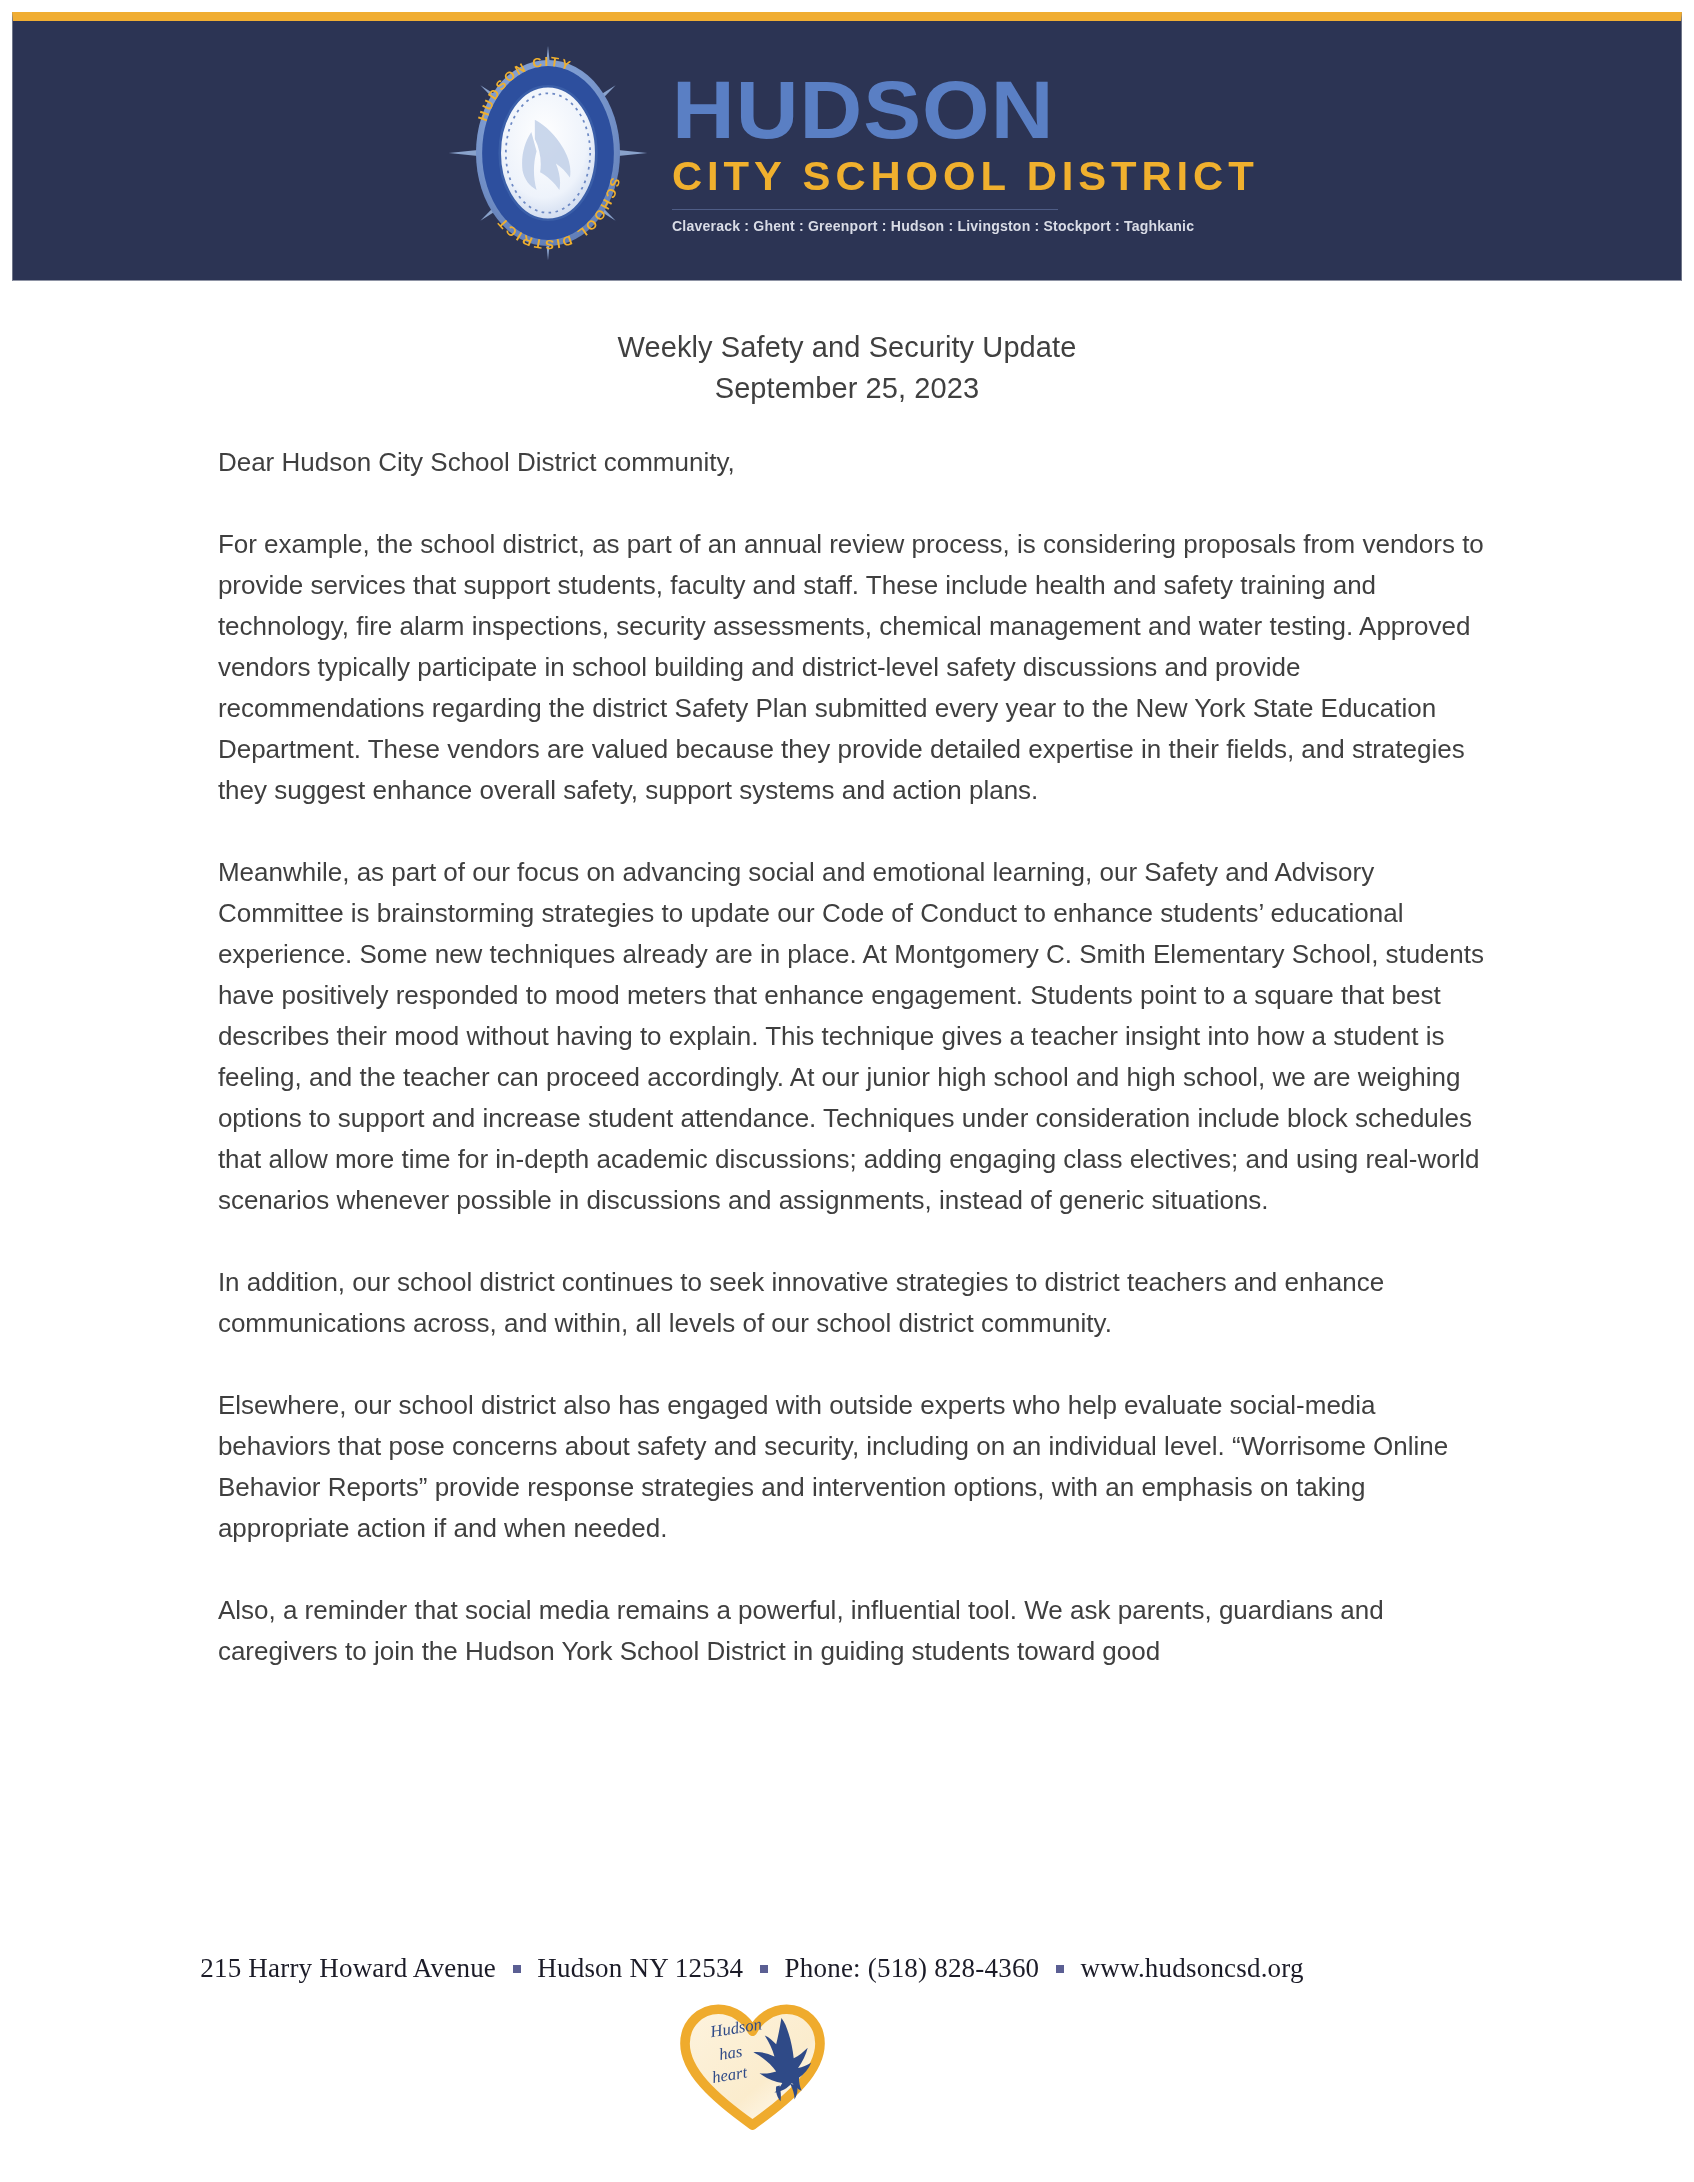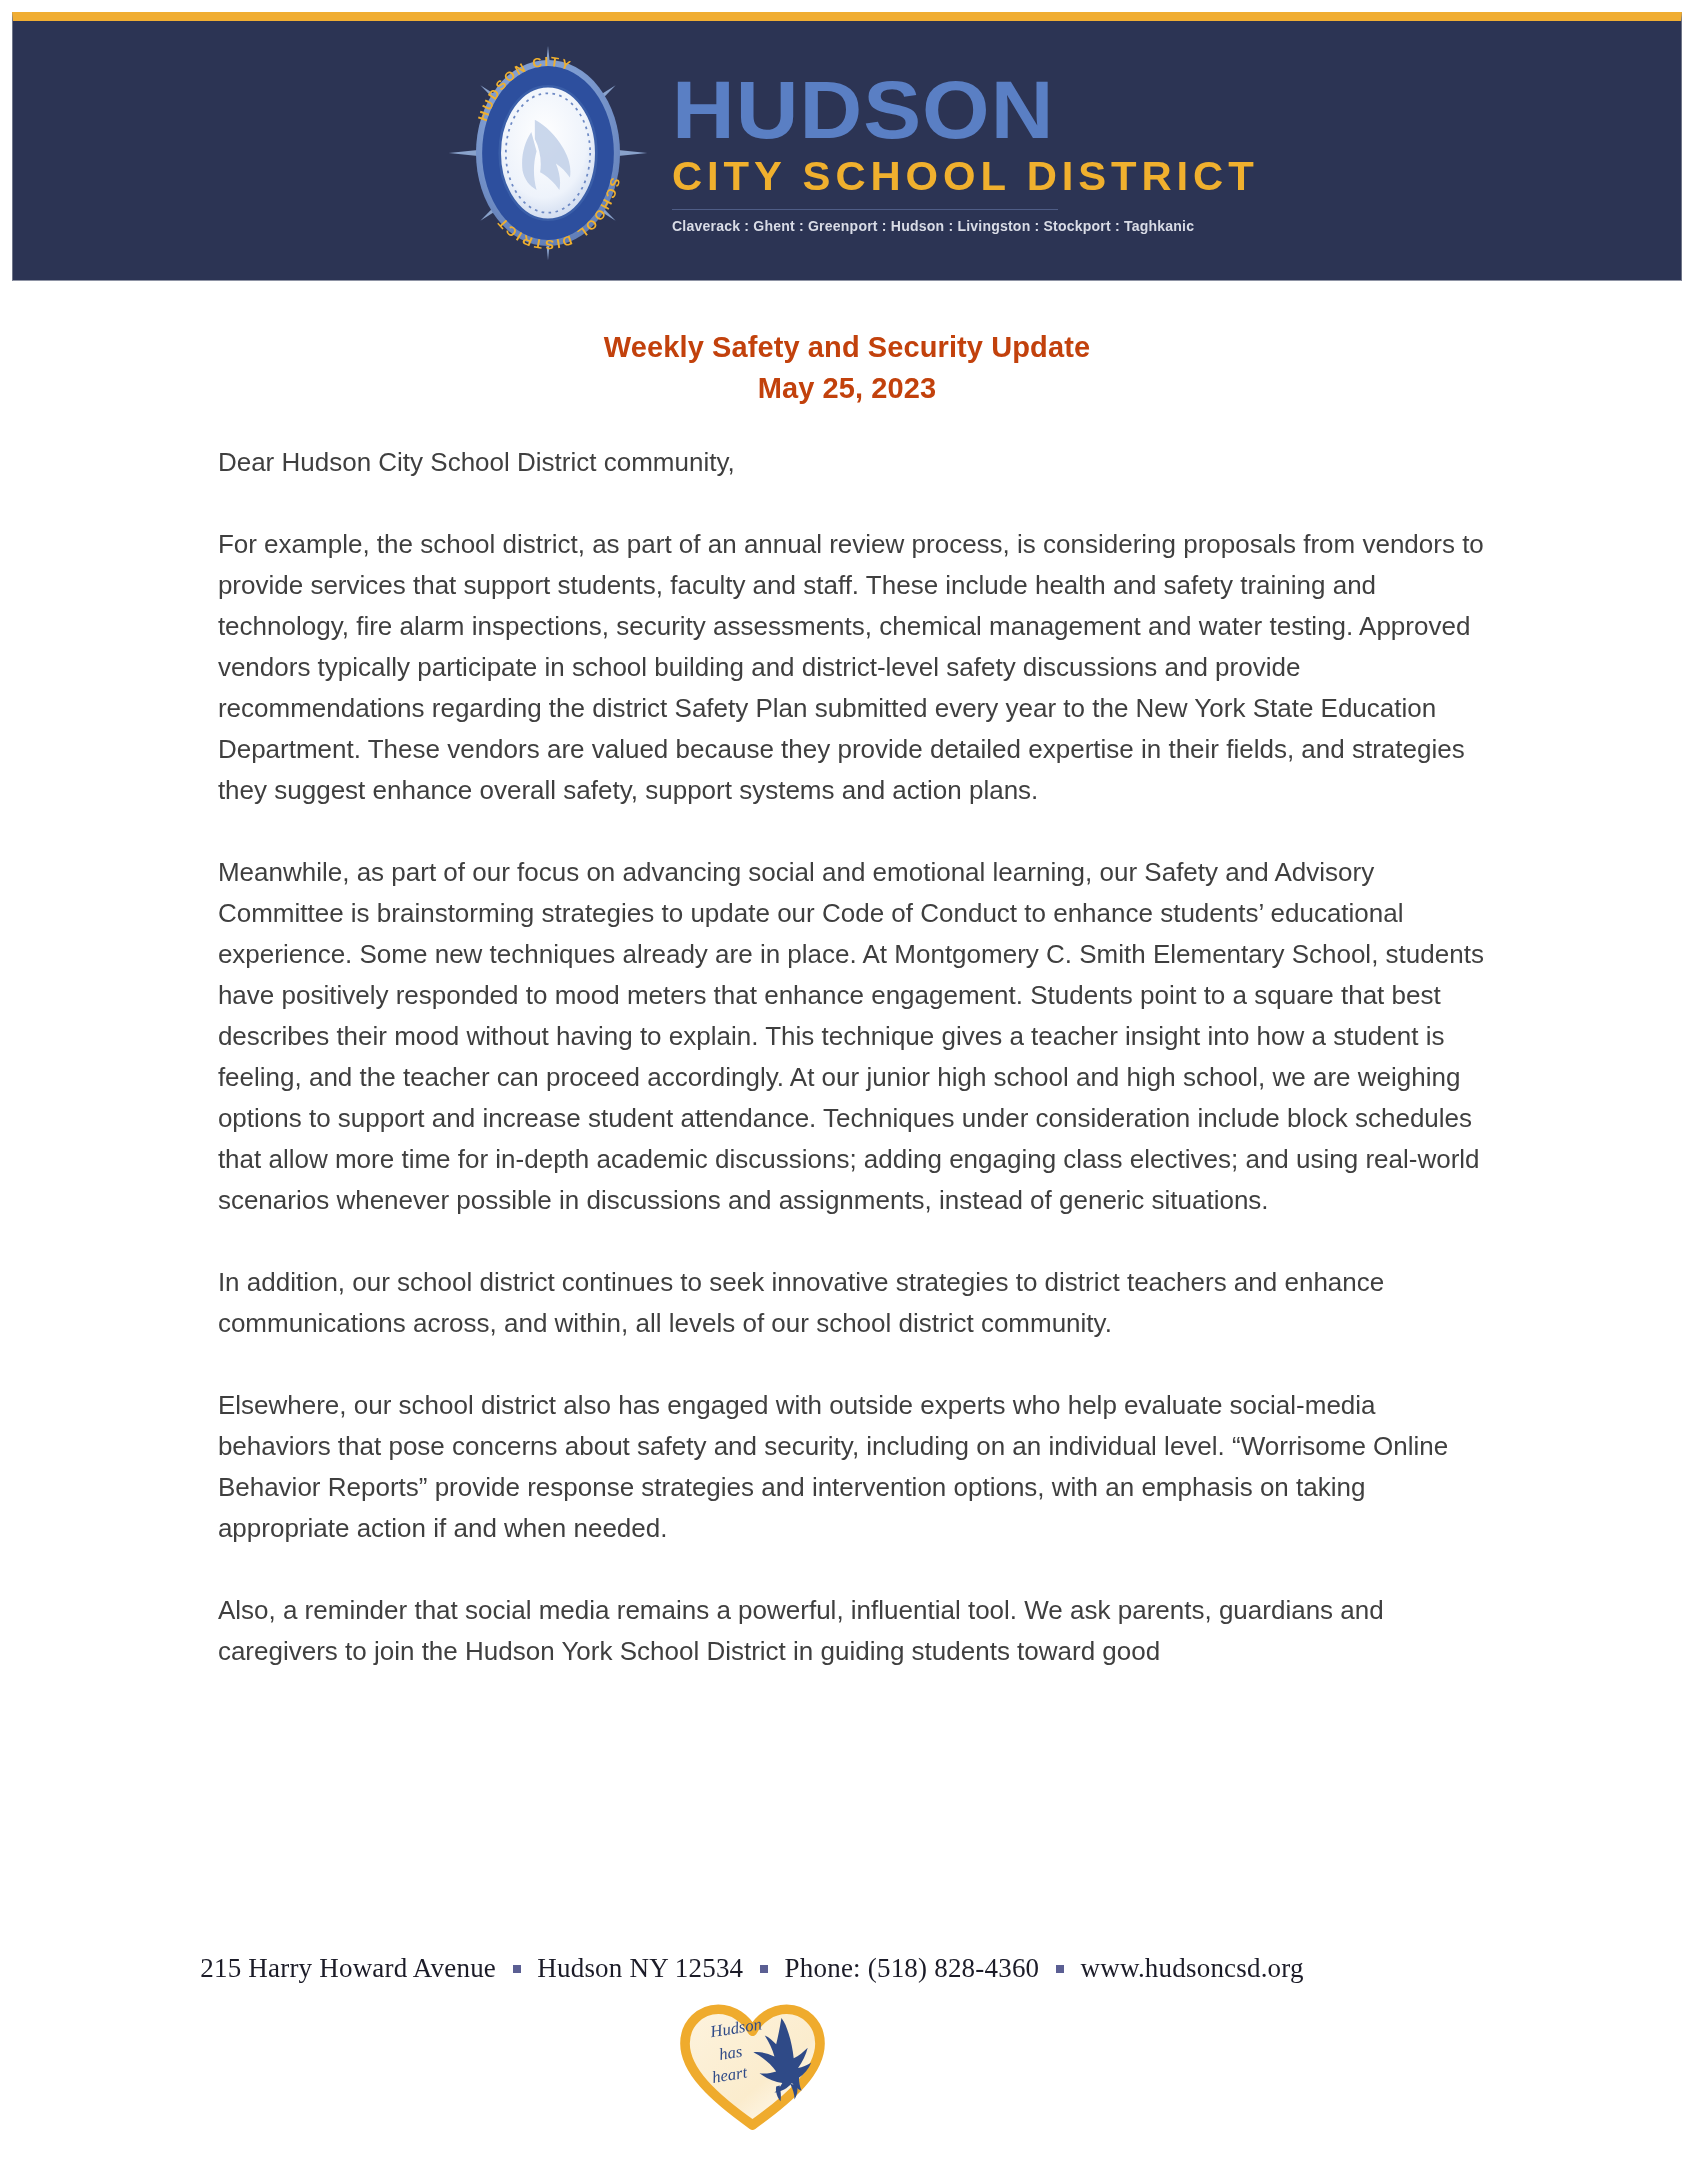--- a/index.html
+++ b/index.html
@@ -98,23 +98,23 @@
     left: 0;
     top: 281px;
     width: 1694px;
   }
   .title-block {
     text-align: center;
     margin-top: 46px;
   }
   .title-line {
     font-family: "Liberation Sans", sans-serif;
-    font-weight: bold;
+    font-weight: normal;
     font-size: 29px;
-    color: #c2410c;
+    color: #404040;
     line-height: 1.42;
     letter-spacing: 0.1px;
   }
 
   .letter {
     margin: 0 auto;
     width: 1283px;
     padding-left: 4.4px;
     box-sizing: border-box;
     margin-top: 33px;
@@ -223,21 +223,21 @@
       <div class="wordmark-tag">Claverack : Ghent : Greenport : Hudson : Livingston : Stockport : Taghkanic</div>
     </div>
 
   </div>
 </div>
 
 <div class="doc">
 
   <div class="title-block">
     <div class="title-line">Weekly Safety and Security Update</div>
-    <div class="title-line">May 25, 2023</div>
+    <div class="title-line">September 25, 2023</div>
   </div>
 
   <div class="letter">
     <p class="para">Dear Hudson City School District community,</p>
     <p class="para">For example, the school district, as part of an annual review process, is considering proposals from vendors to provide services that support students, faculty and staff. These include health and safety training and technology, fire alarm inspections, security assessments, chemical management and water testing. Approved vendors typically participate in school building and district-level safety discussions and provide recommendations regarding the district Safety Plan submitted every year to the New York State Education Department. These vendors are valued because they provide detailed expertise in their fields, and strategies they suggest enhance overall safety, support systems and action plans.</p>
     <p class="para">Meanwhile, as part of our focus on advancing social and emotional learning, our Safety and Advisory Committee is brainstorming strategies to update our Code of Conduct to enhance students’ educational experience. Some new techniques already are in place. At Montgomery C. Smith Elementary School, students have positively responded to mood meters that enhance engagement. Students point to a square that best describes their mood without having to explain. This technique gives a teacher insight into how a student is feeling, and the teacher can proceed accordingly. At our junior high school and high school, we are weighing options to support and increase student attendance. Techniques under consideration include block schedules that allow more time for in-depth academic discussions; adding engaging class electives; and using real-world scenarios whenever possible in discussions and assignments, instead of generic situations.</p>
     <p class="para">In addition, our school district continues to seek innovative strategies to district teachers and enhance communications across, and within, all levels of our school district community.</p>
     <p class="para">Elsewhere, our school district also has engaged with outside experts who help evaluate social-media behaviors that pose concerns about safety and security, including on an individual level. “Worrisome Online Behavior Reports” provide response strategies and intervention options, with an emphasis on taking appropriate action if and when needed.</p>
     <p class="para">Also, a reminder that social media remains a powerful, influential tool. We ask parents, guardians and caregivers to join the Hudson York School District in guiding students toward good</p>
   </div>

